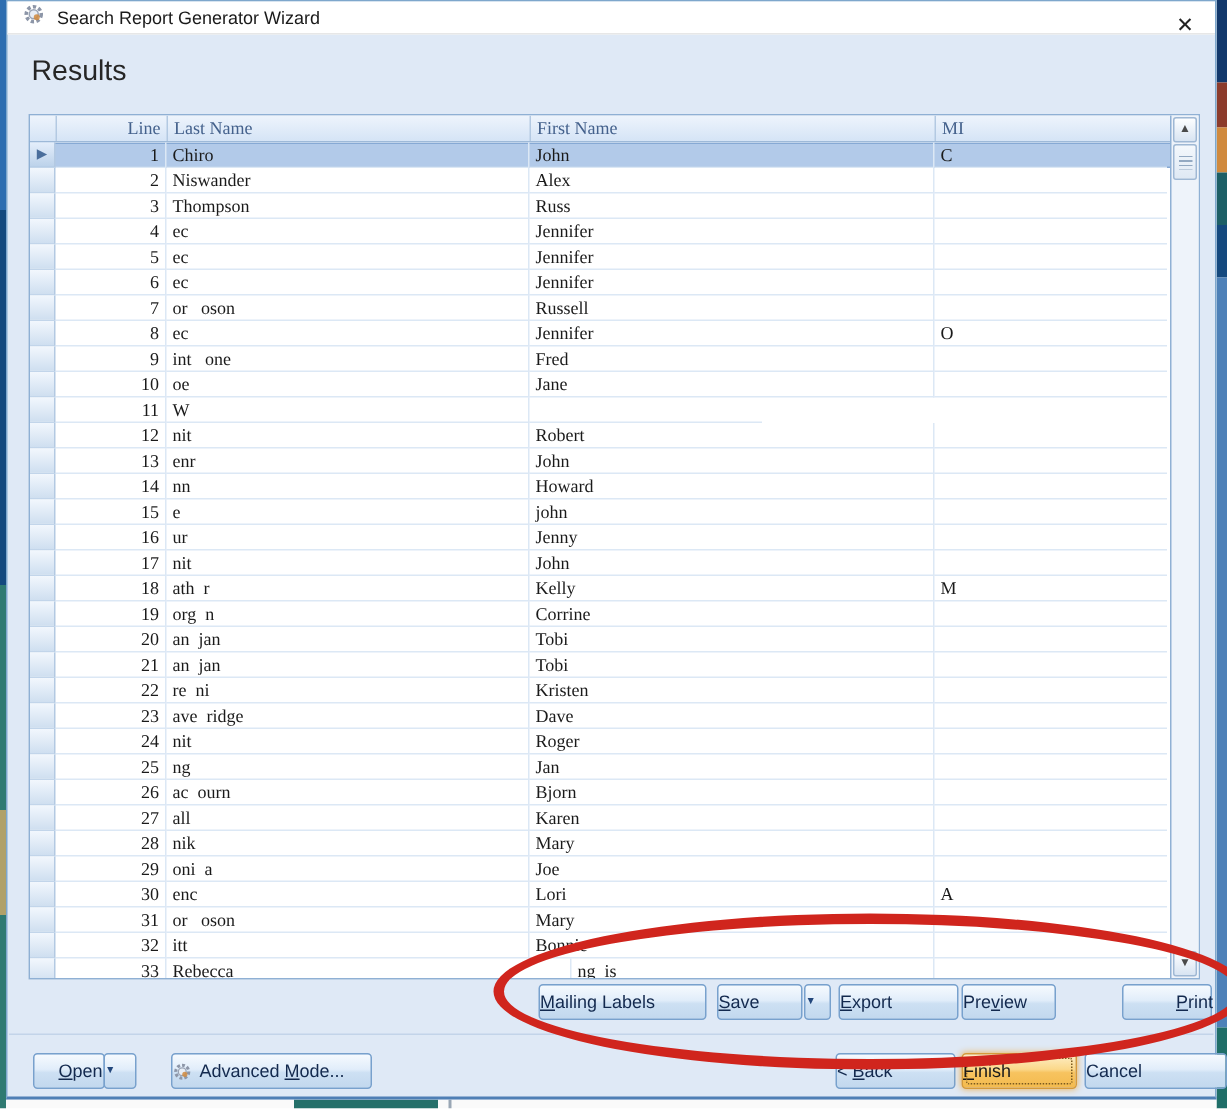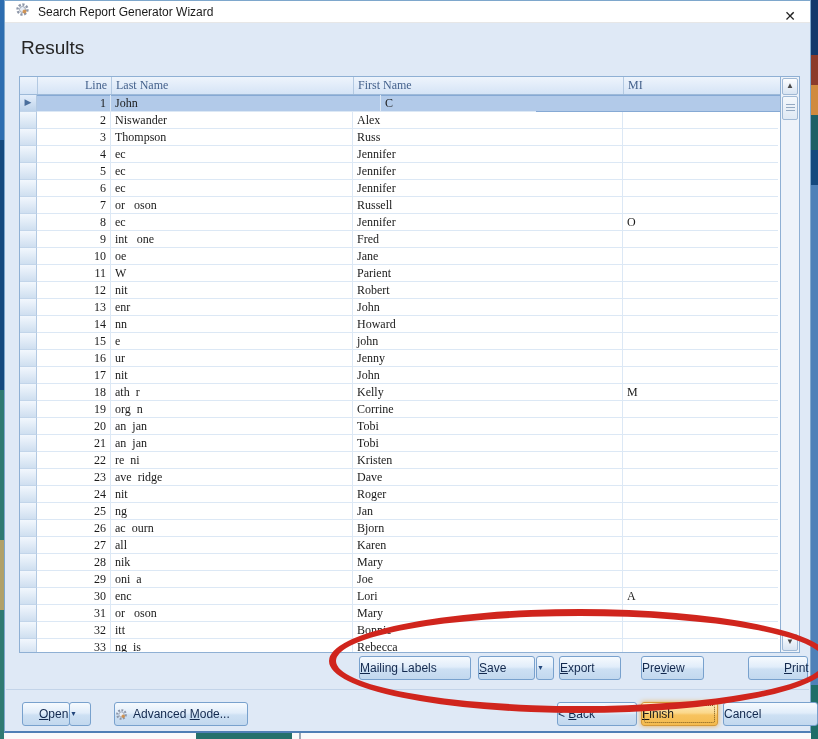--- a/index.html
+++ b/index.html
@@ -122,20 +122,21 @@
         <div class="hcell hsel"></div>
         <div class="hcell c-line">Line</div>
         <div class="hcell c-last">Last Name</div>
         <div class="hcell c-first">First Name</div>
         <div class="hcell c-mi">MI</div>
       </div>
       <div>
           <div class="trow selected">
             <div class="cell sel">▶</div>
             <div class="cell c-line">1</div>
+            <div class="cell c-last">Chiro</div>
             <div class="cell c-first">John</div>
             <div class="cell c-mi">C</div>
           </div>
           <div class="trow">
             <div class="cell sel"></div>
             <div class="cell c-line">2</div>
             <div class="cell c-last">Niswander</div>
             <div class="cell c-first">Alex</div>
             <div class="cell c-mi"></div>
           </div>
@@ -192,21 +193,20 @@
             <div class="cell sel"></div>
             <div class="cell c-line">10</div>
             <div class="cell c-last">oe</div>
             <div class="cell c-first">Jane</div>
             <div class="cell c-mi"></div>
           </div>
           <div class="trow">
             <div class="cell sel"></div>
             <div class="cell c-line">11</div>
             <div class="cell c-last">W</div>
-            <div class="cell c-first">Parient</div>
             <div class="cell c-mi"></div>
           </div>
           <div class="trow">
             <div class="cell sel"></div>
             <div class="cell c-line">12</div>
             <div class="cell c-last">nit</div>
             <div class="cell c-first">Robert</div>
             <div class="cell c-mi"></div>
           </div>
           <div class="trow">
@@ -345,40 +345,40 @@
           <div class="trow">
             <div class="cell sel"></div>
             <div class="cell c-line">32</div>
             <div class="cell c-last">itt</div>
             <div class="cell c-first">Bonnie</div>
             <div class="cell c-mi"></div>
           </div>
           <div class="trow">
             <div class="cell sel"></div>
             <div class="cell c-line">33</div>
+            <div class="cell c-first">Rebecca</div>
             <div class="cell c-last">ng  is</div>
-            <div class="cell c-first">Rebecca</div>
             <div class="cell c-mi"></div>
           </div>
         </div>
     </div>
     <div class="vscroll">
       <div class="sbtn">▲</div>
       <div class="sthumb">
           <div class="grip"></div>
         </div>
       <div class="sspace"></div>
       <div class="sbtn">▼</div>
     </div>
   </div>
 
   <div class="btn" style="left:354px;top:655px;width:112px;"><span></span><span class="ul">M</span><span>ailing Labels</span></div>
   <div class="btn" style="left:473px;top:655px;width:57px;"><span></span><span class="ul">S</span><span>ave</span></div>
   <div class="btn drop" style="left:531px;top:655px;width:18px;">▼</div>
-  <div class="btn" style="left:554px;top:655px;width:62px;"><span></span><span class="ul">E</span><span>xport</span></div>
+  <div class="btn" style="left:554px;top:655px;width:80px;"><span></span><span class="ul">E</span><span>xport</span></div>
   <div class="btn" style="left:636px;top:655px;width:63px;"><span>Pre</span><span class="ul">v</span><span>iew</span></div>
   <div class="btn" style="left:743px;top:655px;width:60px;padding-left:35px;"><span></span><span class="ul">P</span><span>rint</span></div>
 
   <div class="footline"></div>
 
   <div class="btn" style="left:17px;top:701px;width:48px;padding-left:16px;"><span></span><span class="ul">O</span><span>pen</span></div>
   <div class="btn drop" style="left:64px;top:701px;width:22px;">▼</div>
   <div class="btn" style="left:109px;top:701px;width:134px;"><span class="gear"><svg width="13" height="13" viewBox="0 0 15 15">
           <circle cx="7.5" cy="7.5" r="5" fill="none" stroke="#8d96a8" stroke-width="2.4" stroke-dasharray="2.2 1.6"></circle>
           <circle cx="7.5" cy="7.5" r="3" fill="#e8eef6" stroke="#9aa4b5" stroke-width="1"></circle>

